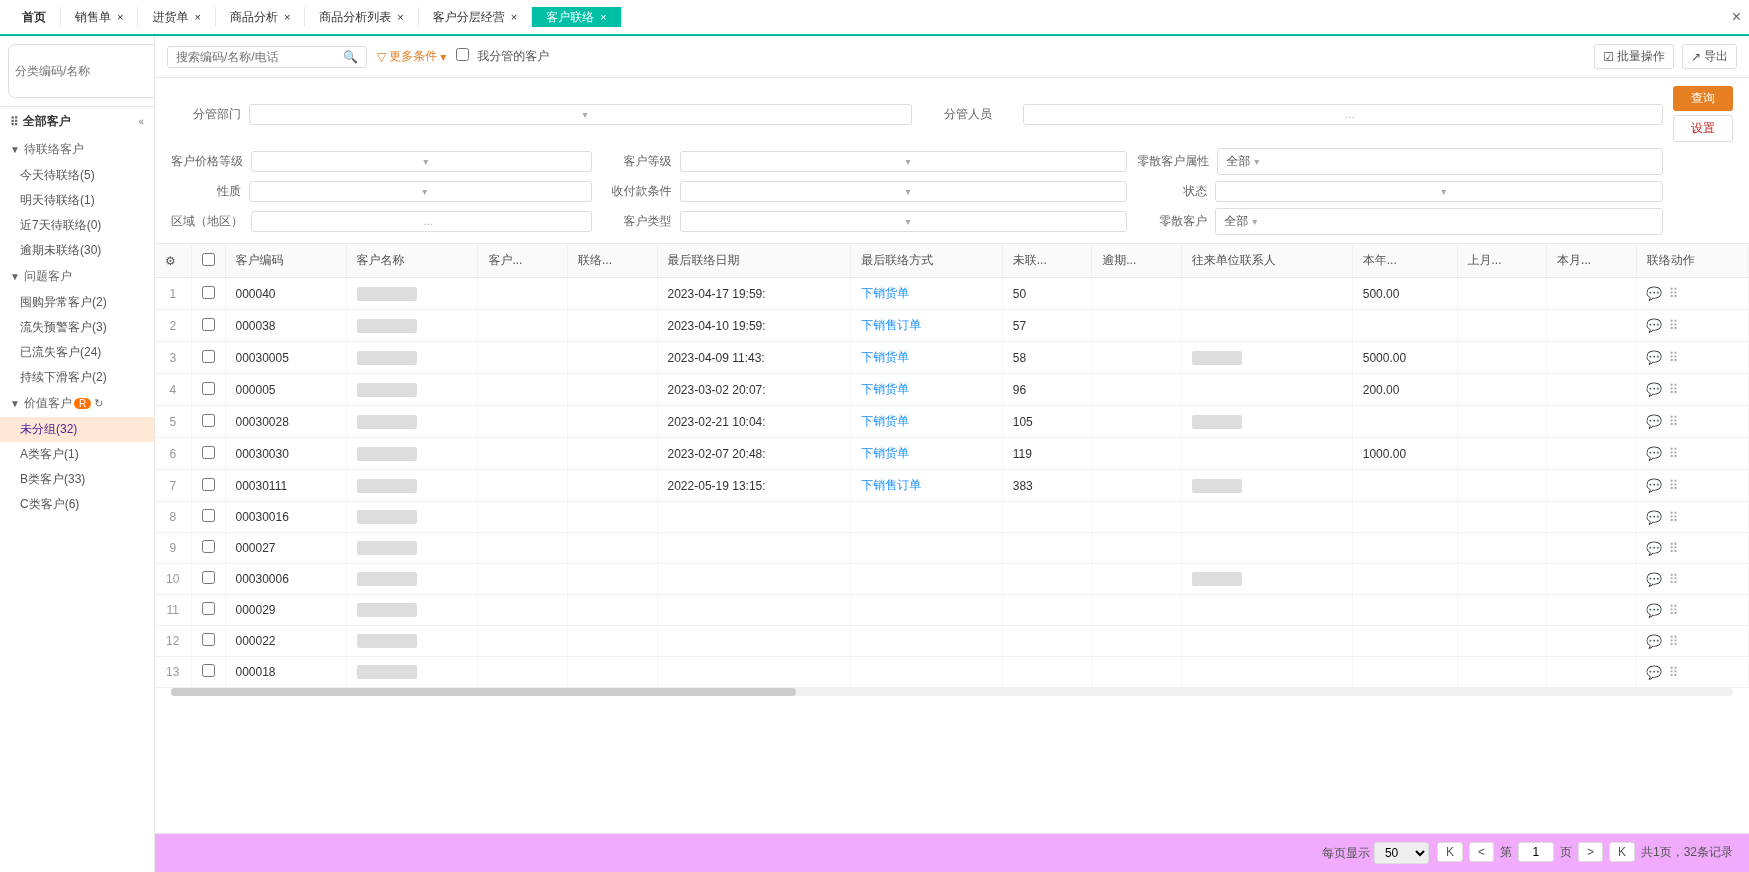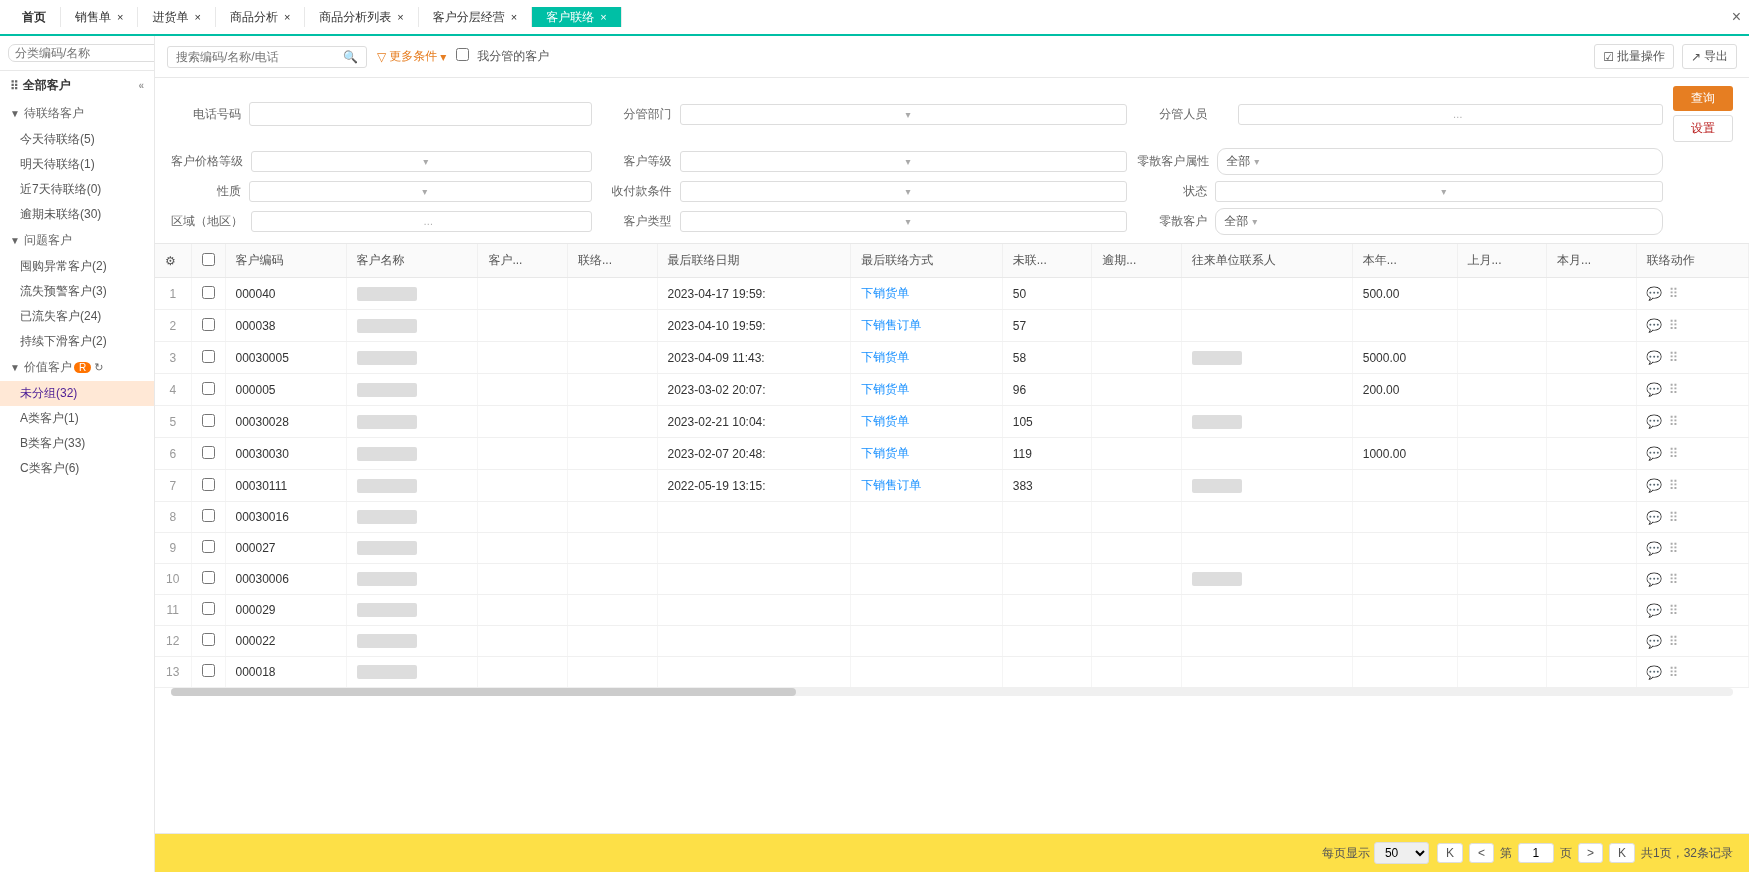--- a/index.html
+++ b/index.html
@@ -38,21 +38,21 @@
       background: #fff; border-right: 1px solid #e8e8e8;
       display: flex; flex-direction: column;
       overflow-y: auto;
     }
     .sidebar-search {
       display: flex; align-items: center;
       padding: 8px; border-bottom: 1px solid #e8e8e8;
     }
     .sidebar-search input {
       flex: 1; border: 1px solid #ddd; border-radius: 7px;
-      padding: 1px 6px; font-size: 12px; outline: none;
+      padding: 19px 6px; font-size: 12px; outline: none;
     }
     .sidebar-all {
       display: flex; align-items: center;
       padding: 6px 10px; font-weight: bold; color: #333;
       cursor: pointer;
     }
     .sidebar-all .grid-icon { margin-right: 4px; color: #666; }
     .sidebar-all .collapse-icon { margin-left: auto; color: #999; font-size: 10px; }
 
     .sidebar-group-title {
@@ -122,21 +122,21 @@
     .adv-select {
       flex: 1; display: flex; align-items: center;
       border: 1px solid #ddd; border-radius: 3px;
       padding: 4px 8px; background: #fff; cursor: pointer;
       position: relative; min-width: 0;
     }
     .adv-select span { flex: 1; color: #999; }
     .adv-select .chev { color: #aaa; font-size: 10px; margin-left: 4px; }
     .adv-select-inline {
       display: flex; align-items: center;
-      border: 1px solid #ddd; border-radius: 9px;
+      border: 1px solid #ddd; border-radius: 3px;
       padding: 4px 8px; background: #fff; cursor: pointer;
     }
     .adv-select-inline span { color: #555; }
     .adv-select-inline .chev { color: #aaa; font-size: 10px; margin-left: 4px; }
 
     .adv-actions {
       display: flex; flex-direction: column; gap: 4px;
       min-width: 60px;
     }
     .btn-search {
@@ -166,22 +166,22 @@
     .th-check { width: 30px; }
     .row-num { color: #999; text-align: center; }
     .link-text { color: #1890ff; cursor: pointer; text-decoration: none; }
     .blurred { 
       color: transparent; background: #ddd; border-radius: 2px;
       user-select: none; display: inline-block;
     }
 
     
     .table-footer {
-      display: flex; align-items: center;
-      padding: 8px 16px; background: #fde047;
+      display: flex; align-items: flex-start;
+      padding: 8px 16px; background: #f0abfc;
       border-top: 1px solid #e8e8e8;
       justify-content: flex-end; gap: 8px;
     }
     .footer-page-size {
       display: flex; align-items: center; gap: 4px; color: #555;
     }
     .page-size-select {
       border: 1px solid #ddd; border-radius: 3px;
       padding: 2px 6px; font-size: 12px;
     }
@@ -345,24 +345,20 @@
         <button class="btn-action">
           <span>↗</span>
           <span>导出</span>
         </button>
       </div>
     </div>
 
     <div class="adv-filter">
 
       <div class="adv-row">
-        <div class="adv-field" style="flex:1.2;">
-          <span class="adv-label">电话号码</span>
-          <input class="adv-input" style="flex: 2 1 0%;">
-        </div>
         <div class="adv-field" style="flex:1.5;justify-content:center;">
           <span class="adv-label">分管部门</span>
           <div class="adv-select">
             <span></span>
             <span class="chev">▾</span>
           </div>
         </div>
         <div class="adv-field" style="flex:1.5;gap:23px;">
           <span class="adv-label">分管人员</span>
           <div class="adv-select">

